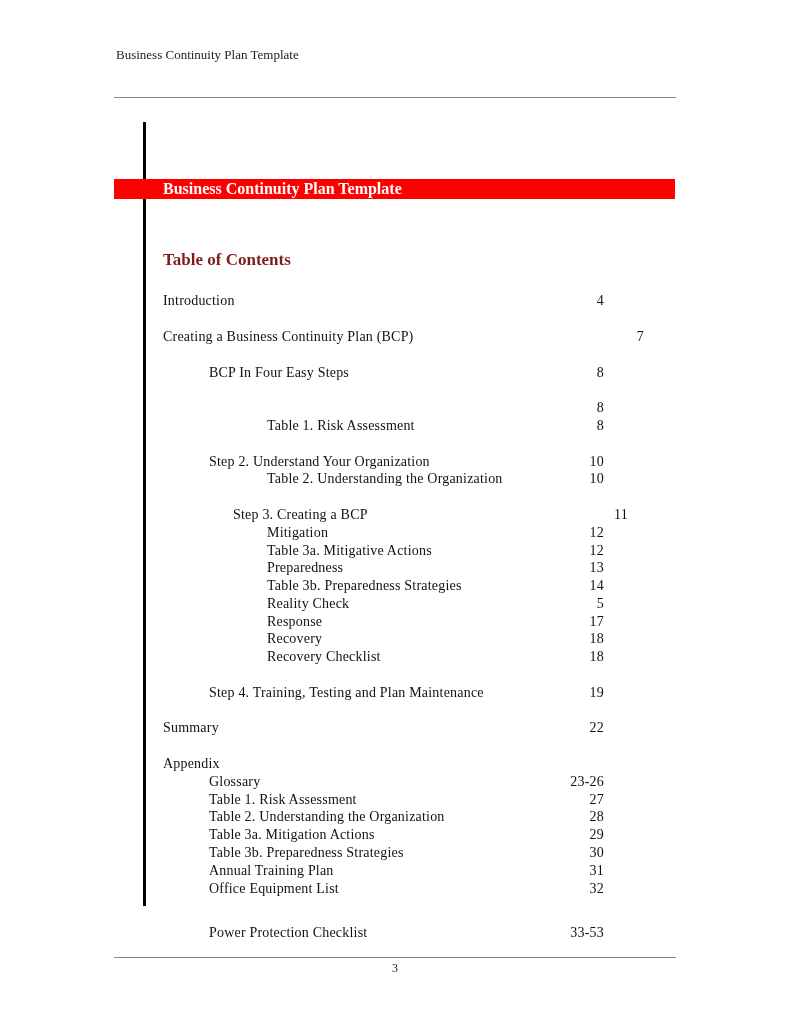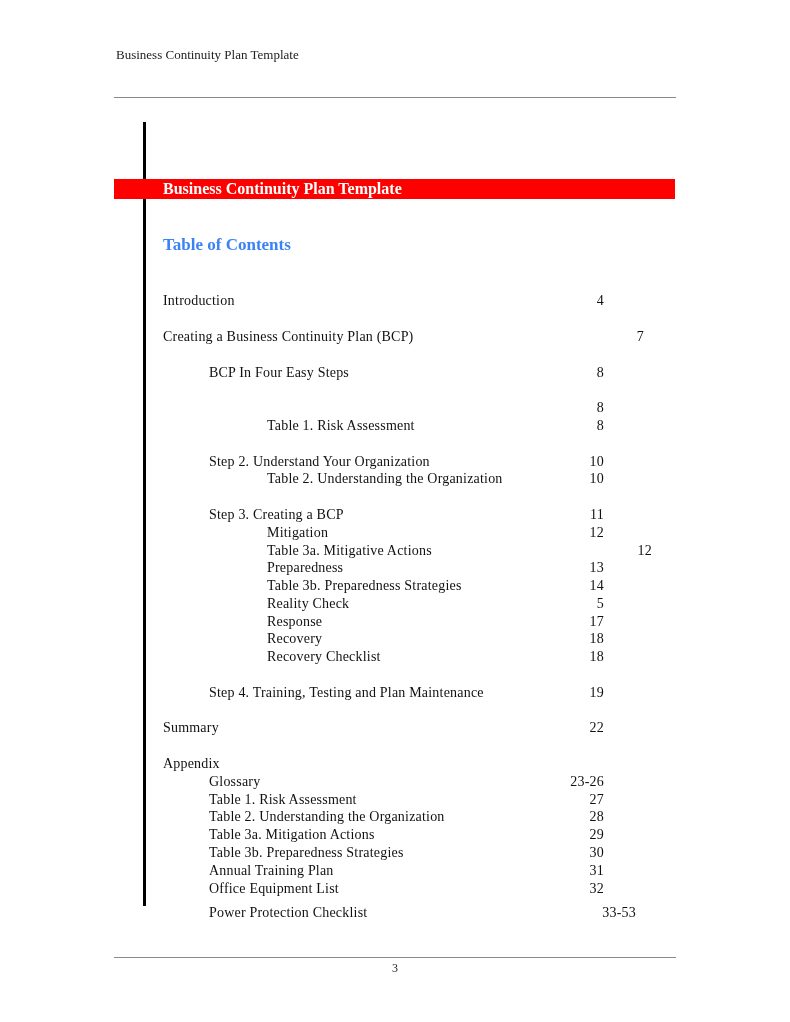--- a/index.html
+++ b/index.html
@@ -4,21 +4,21 @@
   <style>
     html, body { margin: 0; padding: 0; background: #ffffff; }
     body { width: 790px; height: 1022px; position: relative; overflow: hidden;
            font-family: "Liberation Serif", serif; color: #111; }
     .running-header { position: absolute; left: 116px; top: 47px; font-size: 13px; color: #222; }
     .hr-top { position: absolute; left: 114px; top: 97px; width: 562px; height: 0; border-top: 1.5px solid #8a8a8a; }
     .vbar { position: absolute; left: 143px; top: 122px; width: 3px; height: 784px; background: #000; }
     .red-band { position: absolute; left: 114px; top: 179px; width: 561px; height: 20px; background: #ff0000; }
     .red-band-title { position: absolute; left: 163px; top: 179px; line-height: 20px; font-size: 16px;
                       font-weight: bold; color: #ffffff; white-space: nowrap; }
-    .toc-heading { position: absolute; left: 163px; top: 235px; font-size: 17px; font-weight: bold; color: #3b82f6; }
+    .toc-heading { position: absolute; left: 163px; top: 250px; font-size: 17px; font-weight: bold; color: #7f1d1d; }
     .toc-row { position: absolute; left: 0; width: 604px; height: 18px; font-size: 14px; line-height: 18px;
                letter-spacing: 0.2px; color: #111; white-space: nowrap; }
     .toc-row .lbl { position: absolute; top: 0; }
     .toc-row .pg  { position: absolute; right: 0; top: 0; text-align: right; }
     .lvl0 .lbl { left: 163px; }
     .lvl1 .lbl { left: 209px; }
     .lvl2 .lbl { left: 267px; }
     .hr-bottom { position: absolute; left: 114px; top: 957px; width: 562px; height: 0; border-top: 1.5px solid #8a8a8a; }
     .page-number { position: absolute; left: 0; width: 790px; top: 961px; text-align: center; font-size: 12px; color: #222; }
   </style>
@@ -56,29 +56,29 @@
       <span class="pg">8</span>
     </div>
     <div class="toc-row lvl1" style="top: 453px;">
       <span class="lbl">Step 2.  Understand Your Organization</span>
       <span class="pg">10</span>
     </div>
     <div class="toc-row lvl2" style="top: 470px;">
       <span class="lbl">Table 2.  Understanding the Organization</span>
       <span class="pg">10</span>
     </div>
-    <div class="toc-row lvl1" style="top: 506px;">
+    <div class="toc-row lvl1" style="top: 506px; margin-left: 24px;">
       <span class="lbl">Step 3.  Creating a BCP</span>
       <span class="pg">11</span>
     </div>
     <div class="toc-row lvl2" style="top: 524px;">
       <span class="lbl">Mitigation</span>
       <span class="pg">12</span>
     </div>
-    <div class="toc-row lvl2" style="top: 542px; padding-left: 48px;">
+    <div class="toc-row lvl2" style="top: 542px;">
       <span class="lbl">Table 3a.  Mitigative Actions</span>
       <span class="pg">12</span>
     </div>
     <div class="toc-row lvl2" style="top: 559px;">
       <span class="lbl">Preparedness</span>
       <span class="pg">13</span>
     </div>
     <div class="toc-row lvl2" style="top: 577px;">
       <span class="lbl">Table 3b.  Preparedness Strategies</span>
       <span class="pg">14</span>
@@ -132,20 +132,20 @@
       <span class="pg">30</span>
     </div>
     <div class="toc-row lvl1" style="top: 862px;">
       <span class="lbl">Annual Training Plan</span>
       <span class="pg">31</span>
     </div>
     <div class="toc-row lvl1" style="top: 880px;">
       <span class="lbl">Office Equipment List</span>
       <span class="pg">32</span>
     </div>
-    <div class="toc-row lvl1" style="top: 904px; padding-left: 32px;">
+    <div class="toc-row lvl1" style="top: 924px;">
       <span class="lbl">Power Protection Checklist</span>
       <span class="pg">33-53</span>
     </div>
   </div>
 
 <div class="hr-bottom"></div>
 <div class="page-number">3</div>
 
 </body></html>

